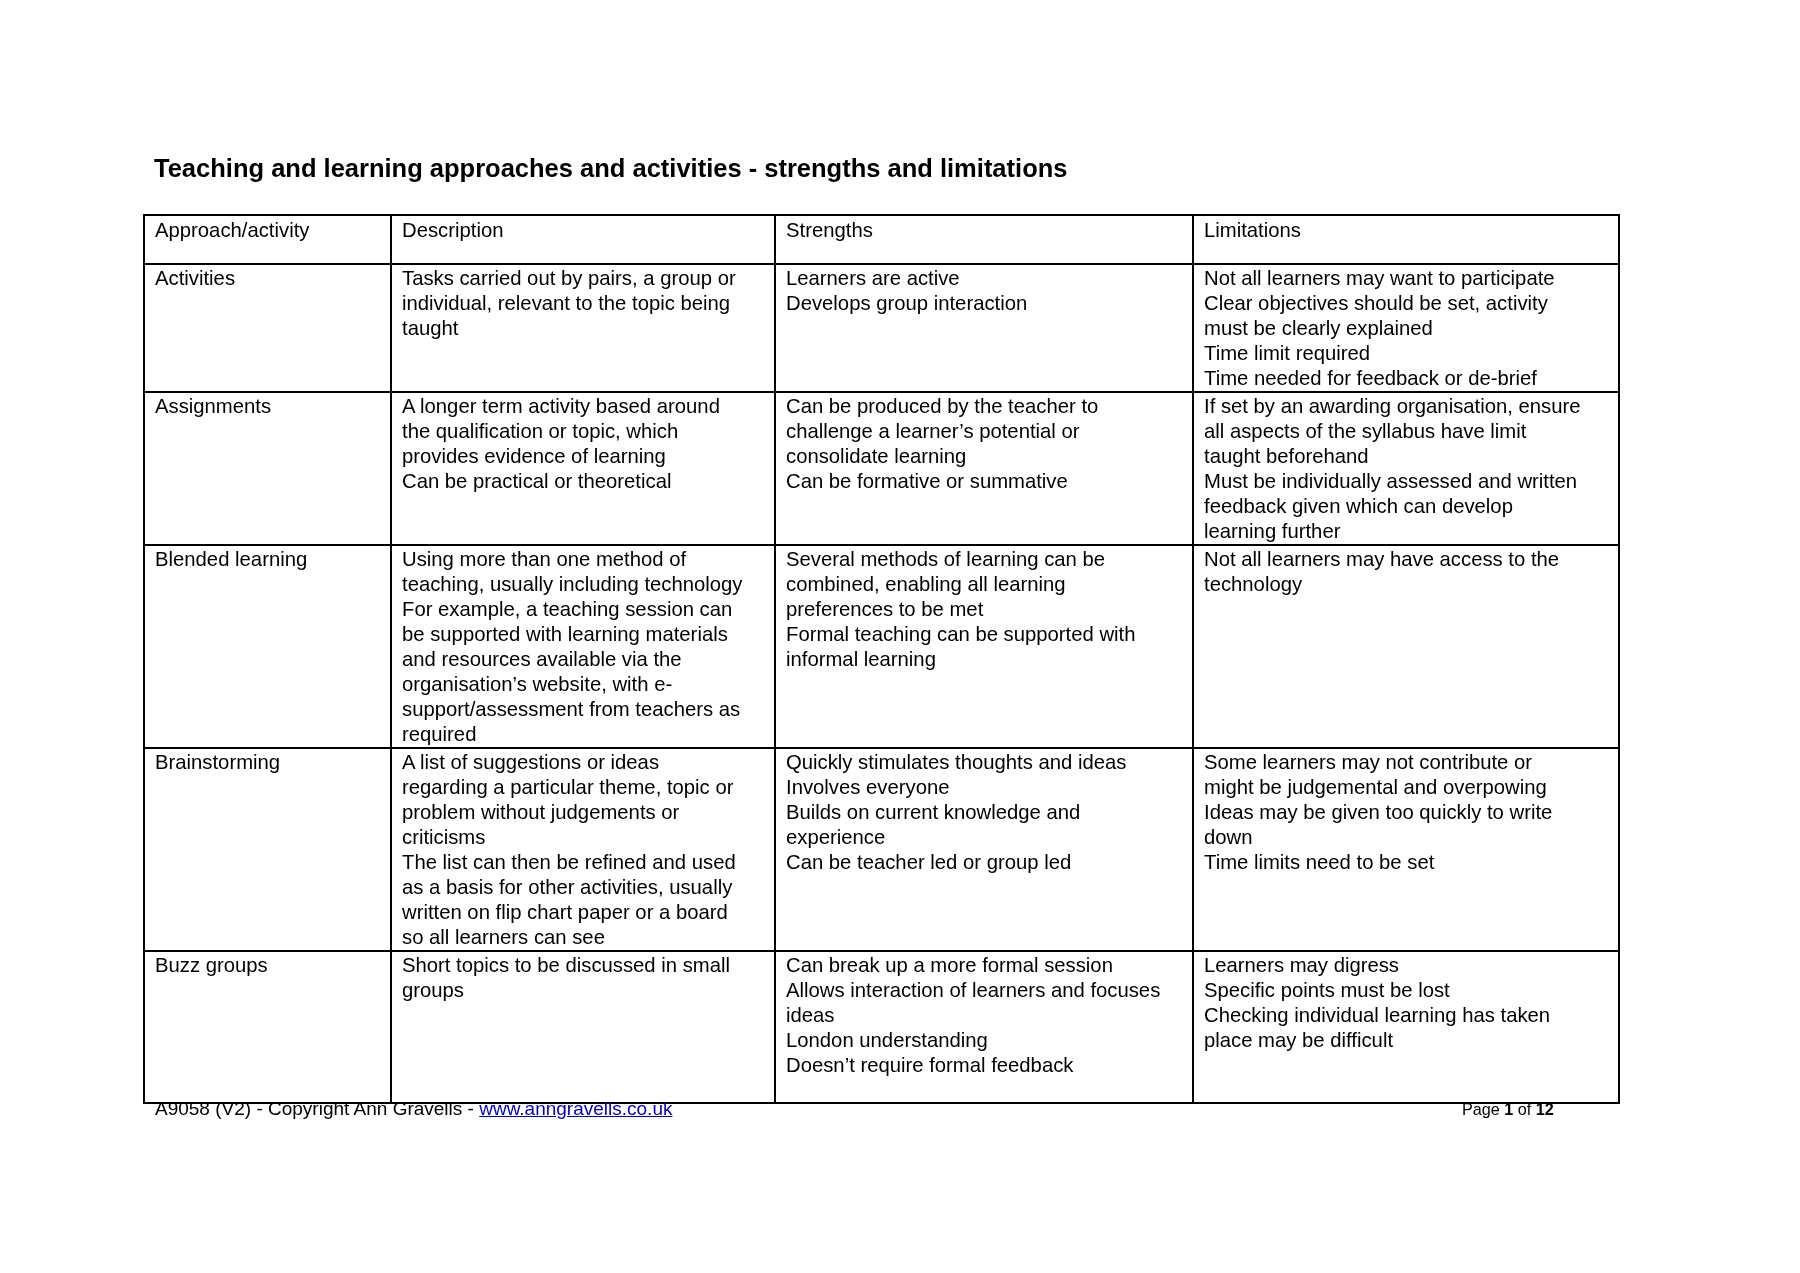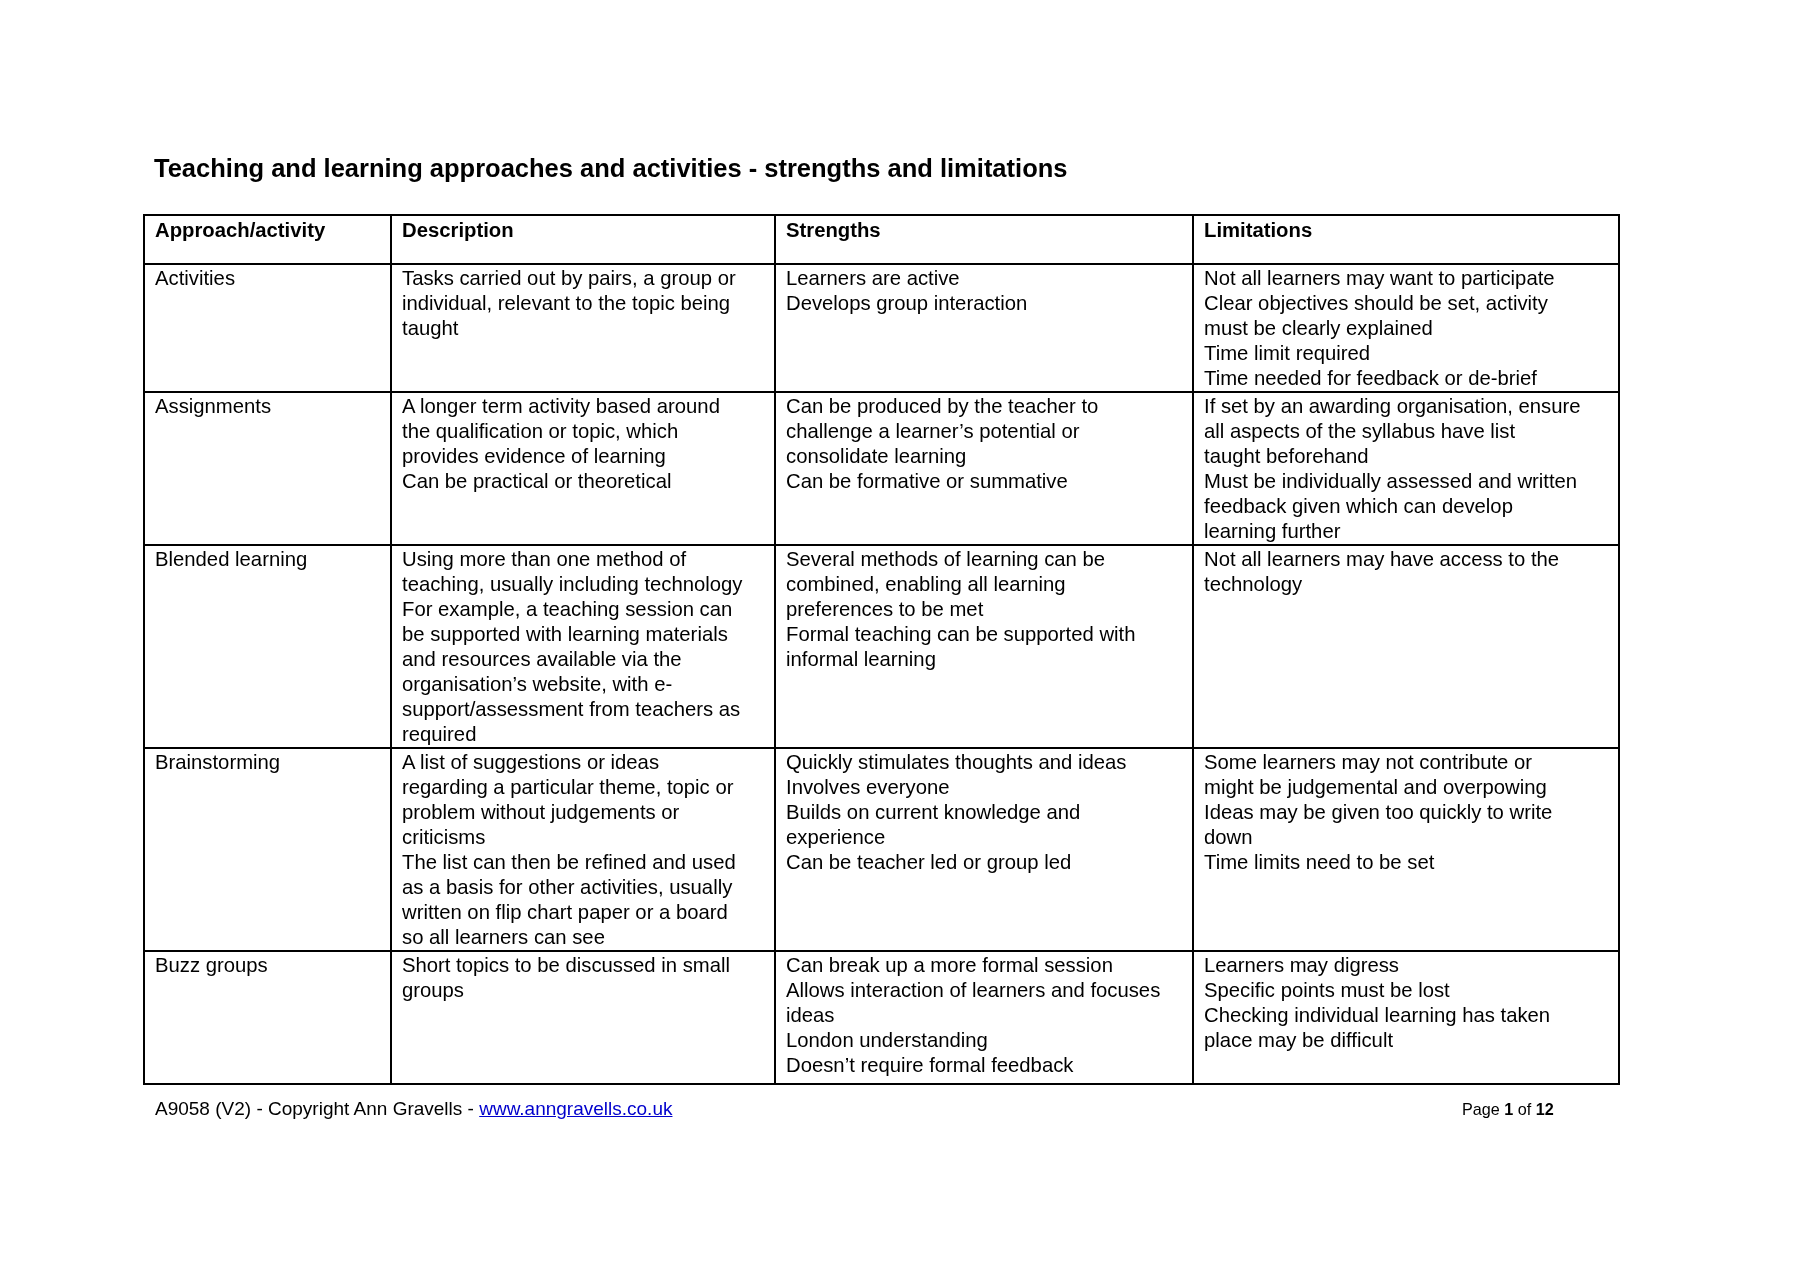--- a/index.html
+++ b/index.html
@@ -16,21 +16,21 @@
     border-collapse: collapse; table-layout: fixed;
     width: 1475px;
   }
   table.grid td, table.grid th {
     border: 2px solid #000;
     vertical-align: top;
     padding: 1px 8px 0 10px;
     font-size: 20.3px; line-height: 25px;
     text-align: left; overflow: hidden;
   }
-  table.grid th { font-weight: bold; padding-top: 2px; }
+  table.grid th { font-weight: normal; padding-top: 2px; }
   .line { display: block; white-space: nowrap; }
   .footer {
     position: absolute; left: 155px; top: 1099px;
     font-size: 19px; line-height: 20px; white-space: nowrap;
   }
   .footer a { color: #0000cc; text-decoration: underline; }
   .footer i { font-style: italic; }
   .pagenum {
     position: absolute; left: 1462px; top: 1099px;
     font-size: 16.2px; line-height: 20px; white-space: nowrap;
@@ -85,21 +85,21 @@
           <span class="line">Can be practical or theoretical</span>
         </td>
         <td>
           <span class="line">Can be produced by the teacher to</span>
           <span class="line">challenge a learner’s potential or</span>
           <span class="line">consolidate learning</span>
           <span class="line">Can be formative or summative</span>
         </td>
         <td>
           <span class="line">If set by an awarding organisation, ensure</span>
-          <span class="line">all aspects of the syllabus have list</span>
+          <span class="line">all aspects of the syllabus have limit</span>
           <span class="line">taught beforehand</span>
           <span class="line">Must be individually assessed and written</span>
           <span class="line">feedback given which can develop</span>
           <span class="line">learning further</span>
         </td>
       </tr>
       <tr style="height: 197px;">
         <td>Blended learning</td>
         <td>
           <span class="line">Using more than one method of</span>
@@ -143,21 +143,21 @@
           <span class="line">Can be teacher led or group led</span>
         </td>
         <td>
           <span class="line">Some learners may not contribute or</span>
           <span class="line">might be judgemental and overpowing</span>
           <span class="line">Ideas may be given too quickly to write</span>
           <span class="line">down</span>
           <span class="line">Time limits need to be set</span>
         </td>
       </tr>
-      <tr style="height: 133px;">
+      <tr style="height: 152px;">
         <td>Buzz groups</td>
         <td>
           <span class="line">Short topics to be discussed in small</span>
           <span class="line">groups</span>
         </td>
         <td>
           <span class="line">Can break up a more formal session</span>
           <span class="line">Allows interaction of learners and focuses</span>
           <span class="line">ideas</span>
           <span class="line">London understanding</span>

